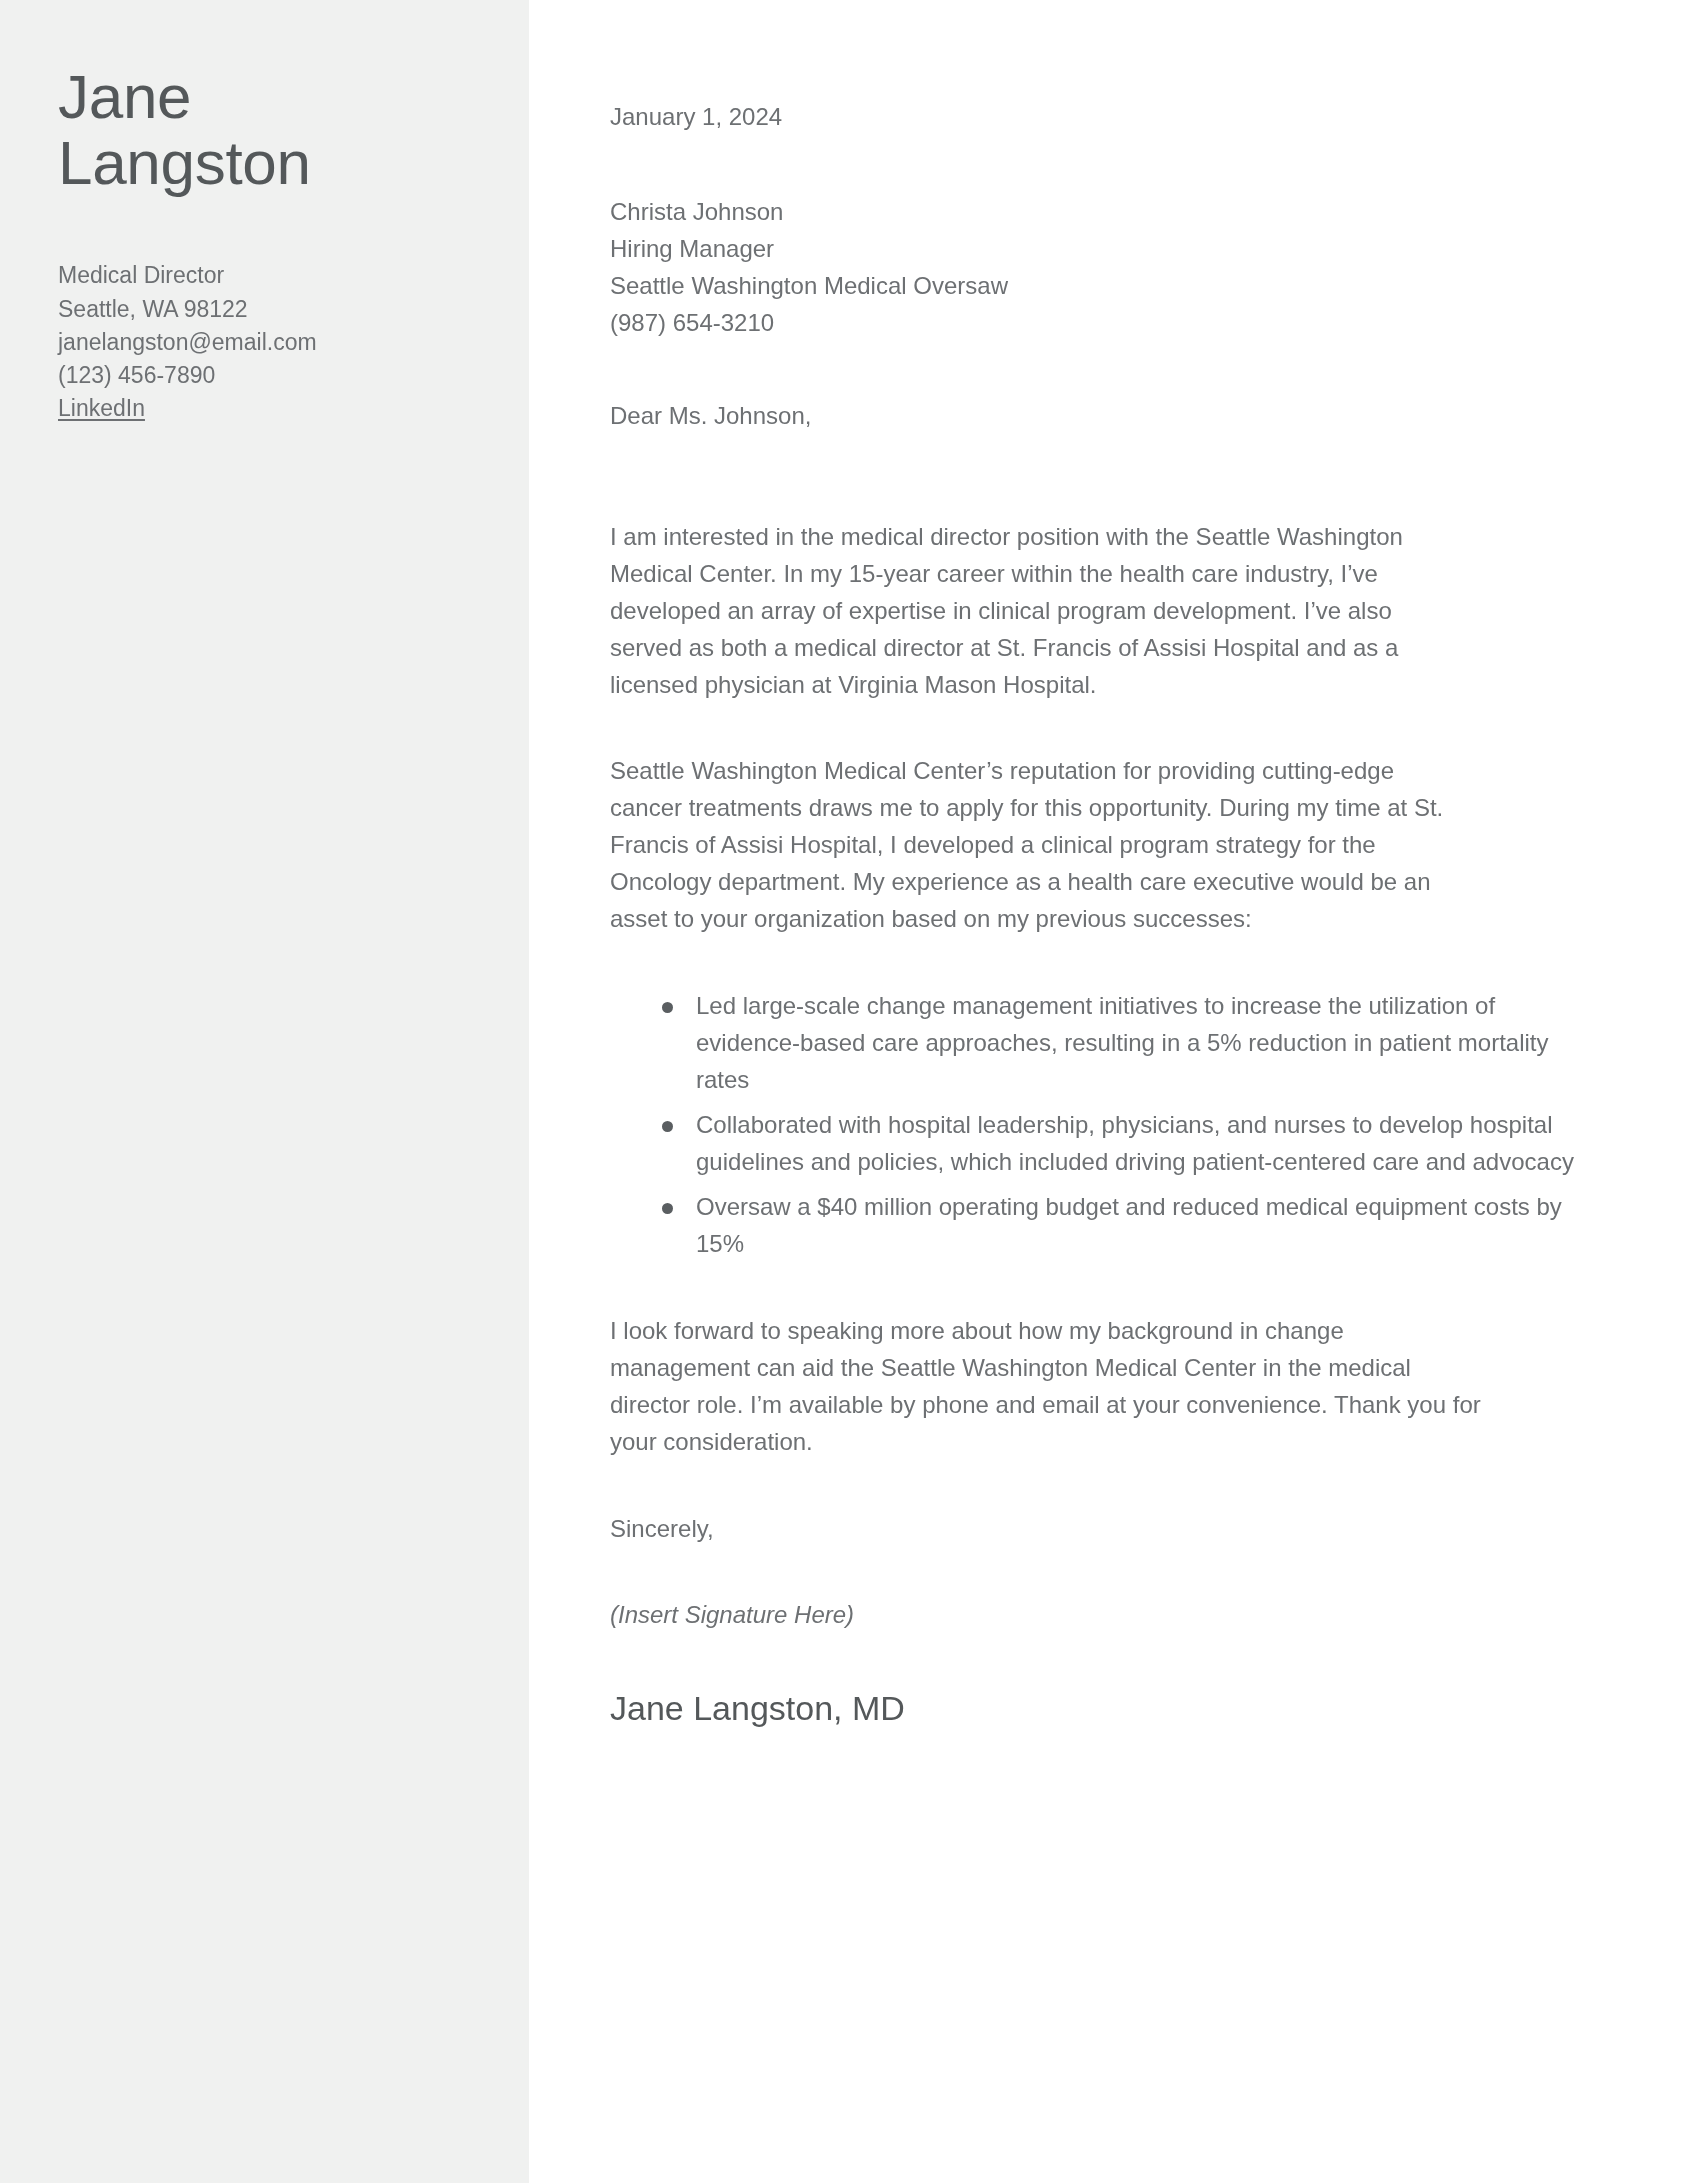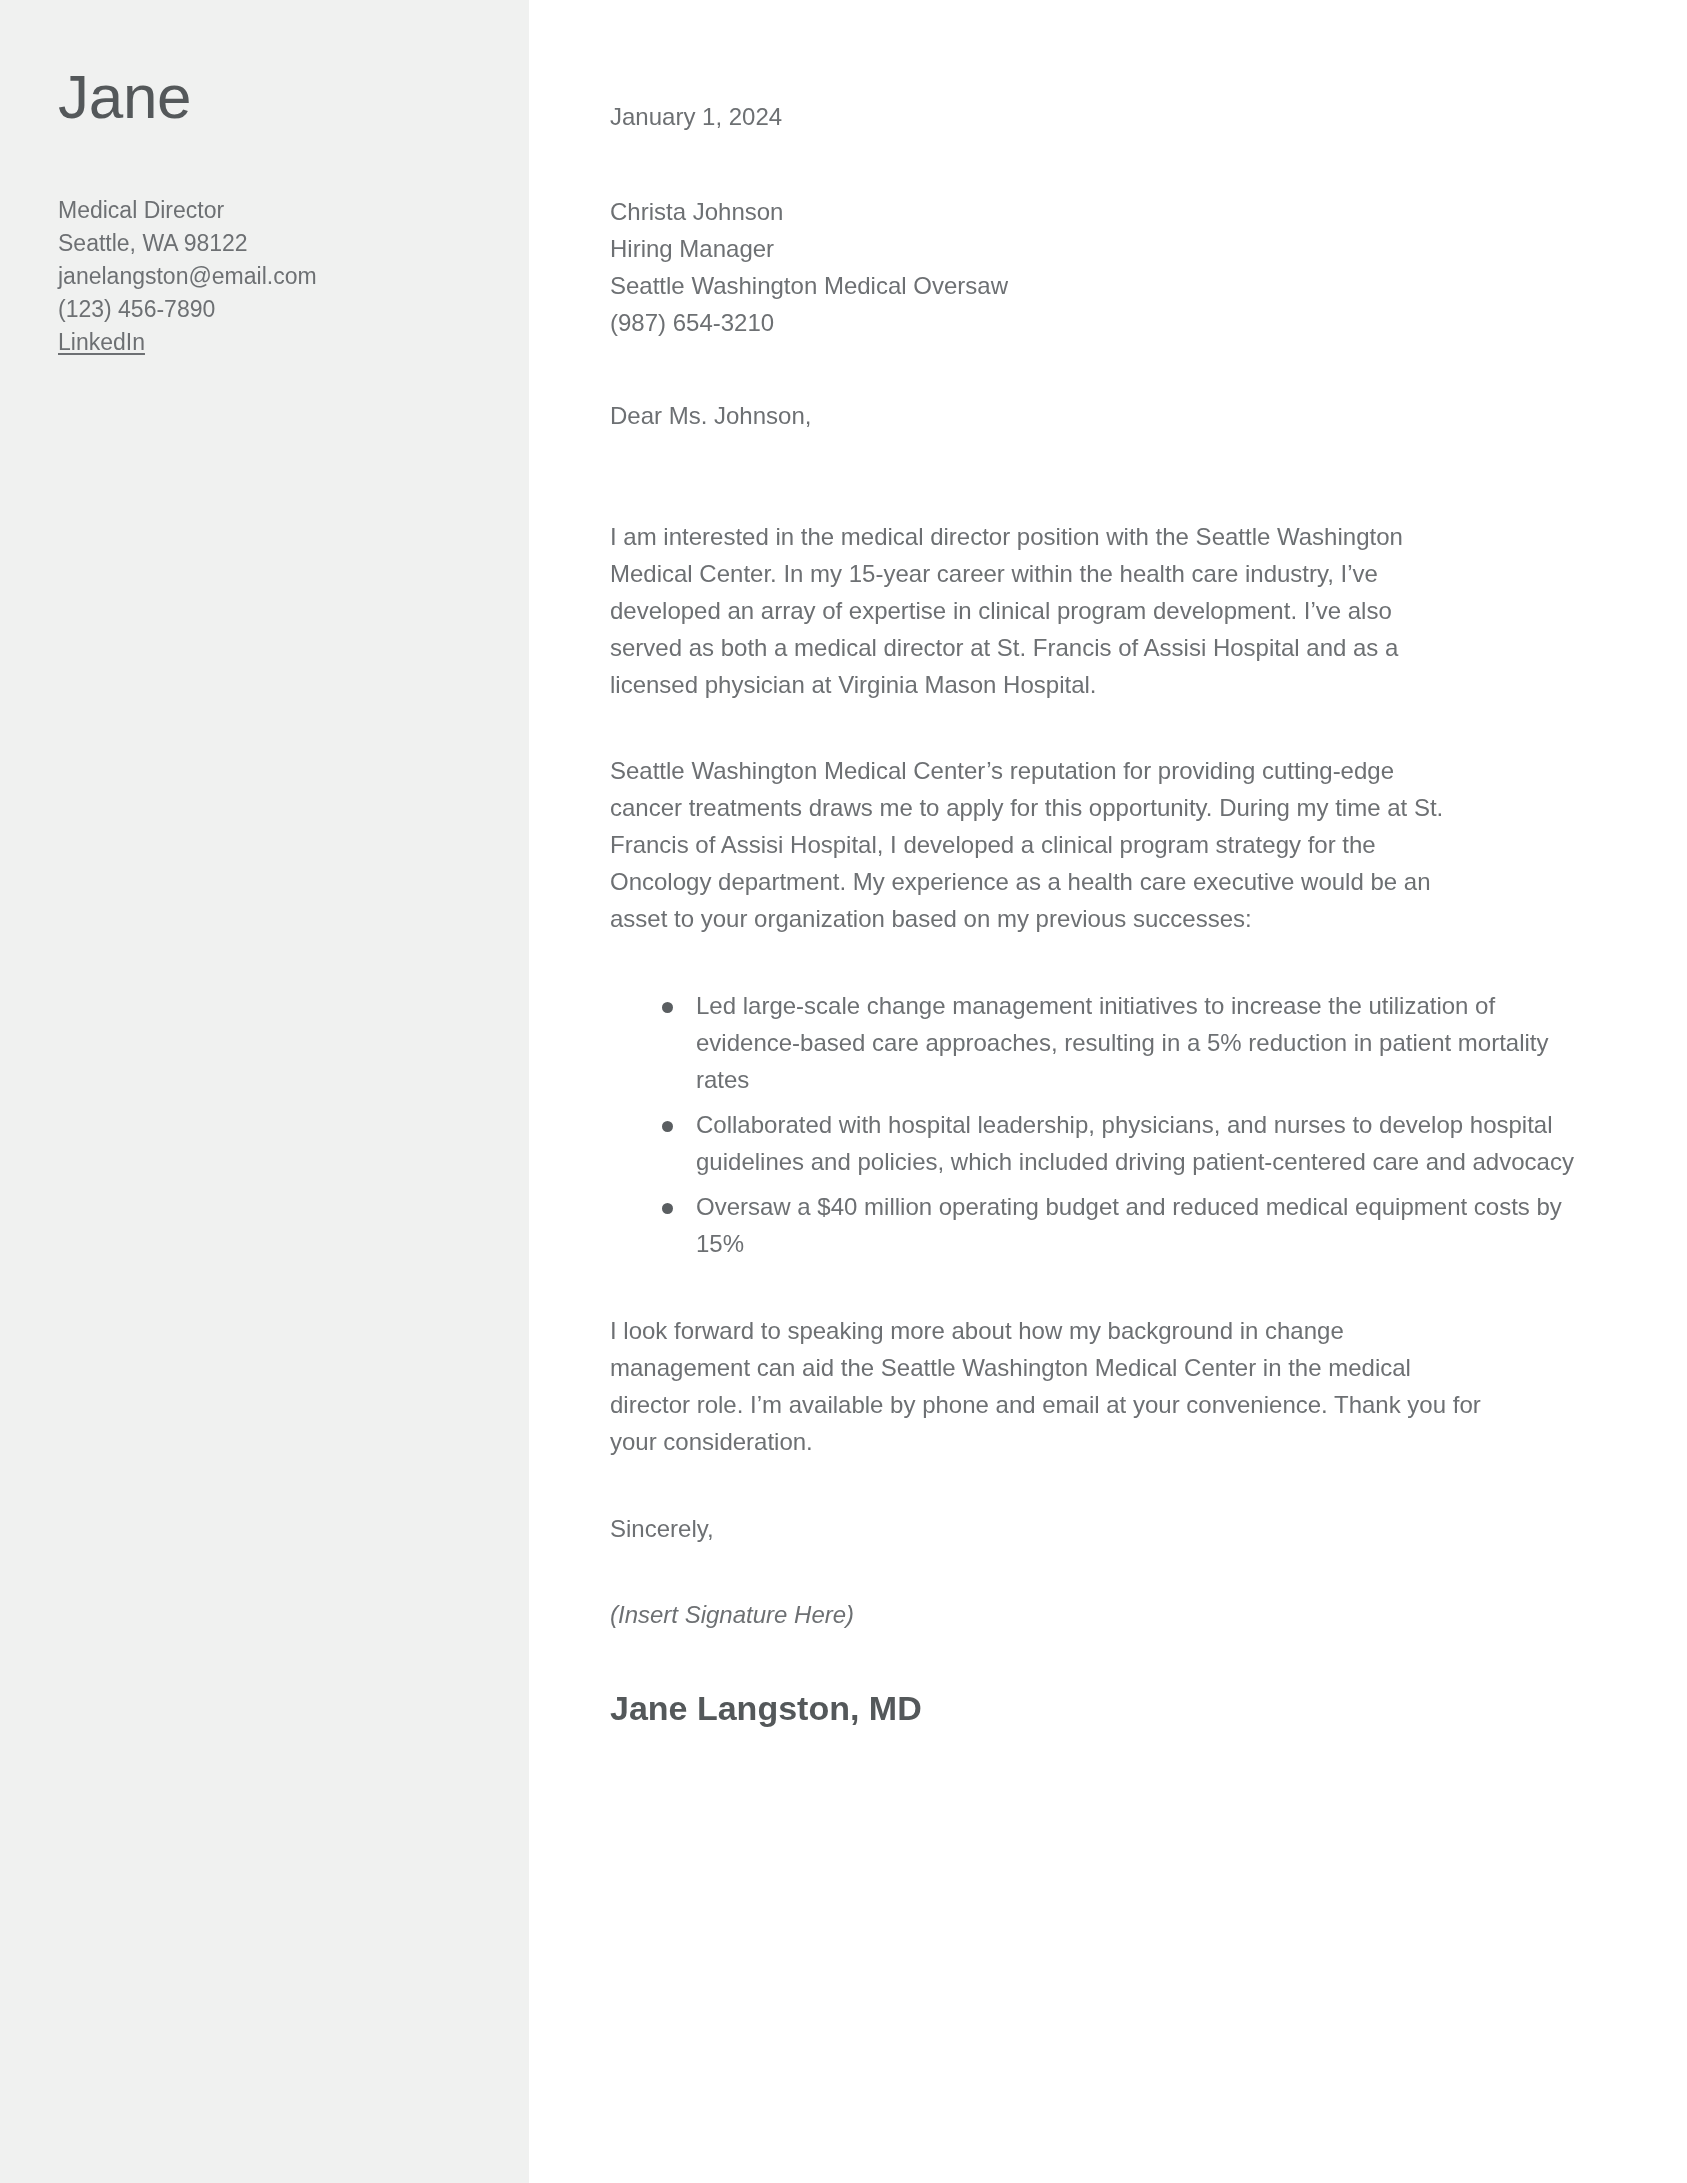--- a/index.html
+++ b/index.html
@@ -132,35 +132,36 @@
     margin: 0 0 49px 0;
   }
 
   .signature-placeholder {
     margin: 0 0 54px 0;
     font-style: italic;
   }
 
   .signature-name {
     font-size: 34px;
-    font-weight: 700;
+    font-weight: 400;
     color: #54585a;
     line-height: 1.2;
     white-space: nowrap;
   }
 </style>
 </head>
 <body>
 
 <div class="page">
 
   <aside class="sidebar">
 
     <div class="name-block">
       <div class="name-line">Jane</div>
+      <div class="name-line">Langston</div>
     </div>
 
     <div class="contact-block">
       <div class="contact-line">Medical Director</div>
       <div class="contact-line">Seattle, WA 98122</div>
       <div class="contact-line">janelangston@email.com</div>
       <div class="contact-line">(123) 456-7890</div>
       <div><span class="contact-link">LinkedIn</span></div>
     </div>
 

